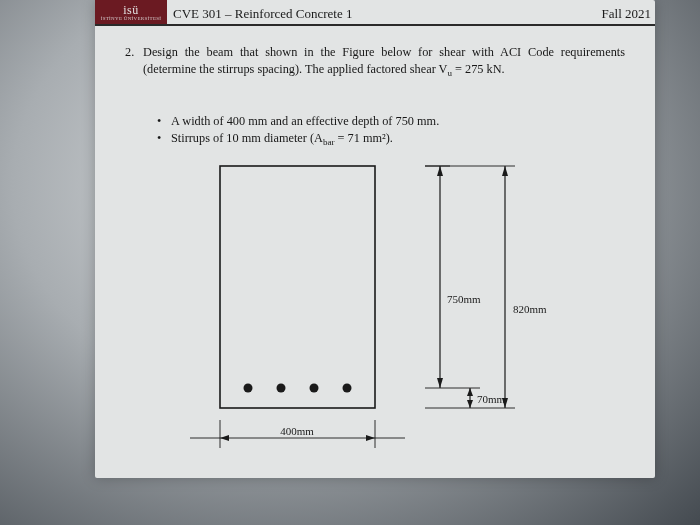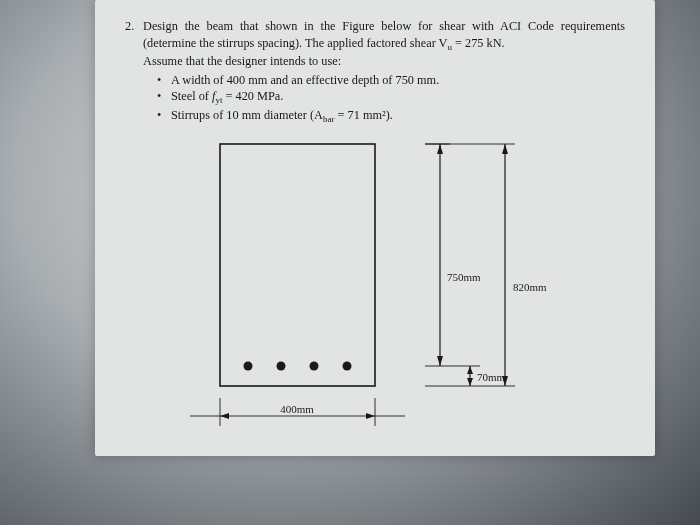--- a/index.html
+++ b/index.html
@@ -53,51 +53,57 @@
       padding: 18px 30px 0 30px;
       color: #171717;
       font-size: 12.3px;
       line-height: 1.35;
     }
     .q {
       display: flex;
     }
     .qnum { width: 18px; flex-shrink: 0; }
     .qtext { flex: 1; text-align: justify; }
-    ul.bul { list-style: none; padding: 2px 0 0 14px; }
+    ul.bul { list-style: none; padding: 2px 0 0 14px; margin-top: 32px; }
     ul.bul li::before { content: "•"; display:inline-block; width: 14px; }
     .sub { vertical-align: sub; font-size: 9px; }
     .it { font-style: italic; }
 
     .figwrap {
       margin-top: 10px;
       position: relative;
       height: 300px;
     }
     svg.fig { position:absolute; left:0; top:0; }
     .diml { font-family: "Times New Roman", serif; font-size: 11px; fill:#1a1a1a; }
     .stk { stroke:#1a1a1a; stroke-width:1.6; fill:none; }
     .stk2 { stroke:#1a1a1a; stroke-width:1.2; fill:none; }
     .thin { stroke:#1a1a1a; stroke-width:0.9; fill:none; }
     .dot { fill:#1a1a1a; }
   </style>
 </head>
 <body>
 
 <div class="page">
+  <div class="headerbar">
+    <div class="logo">
+      <span class="logo-main">isü</span>
+      <span class="logo-sub">İSTİNYE ÜNİVERSİTESİ</span>
+    </div>
+    <div class="course">CVE 301 – Reinforced Concrete 1</div>
+    <div class="term">Fall 2021</div>
+  </div>
 
   <div class="content">
     <div class="q">
       <div class="qnum">2.</div>
       <div class="qtext">
         <span>Design the beam that shown in the Figure below for shear with ACI Code requirements (determine the stirrups spacing). The applied factored shear V</span><span class="sub">u</span><span> = 275 kN.</span><br>
-        <span>Assume that the designer intends to use:</span>
         <ul class="bul">
           <li><span>A width of 400 mm and an effective depth of 750 mm.</span></li>
-          <li><span>Steel of <span class="it">f</span><span class="sub">yt</span> = 420 MPa.</span></li>
           <li><span>Stirrups of 10 mm diameter (A<span class="sub">bar</span> = 71 mm²).</span></li>
         </ul>
       </div>
     </div>
 
     <div class="figwrap">
       <svg class="fig" width="500" height="300">
 
         <rect x="95" y="8" width="155" height="242" class="stk"></rect>
 

